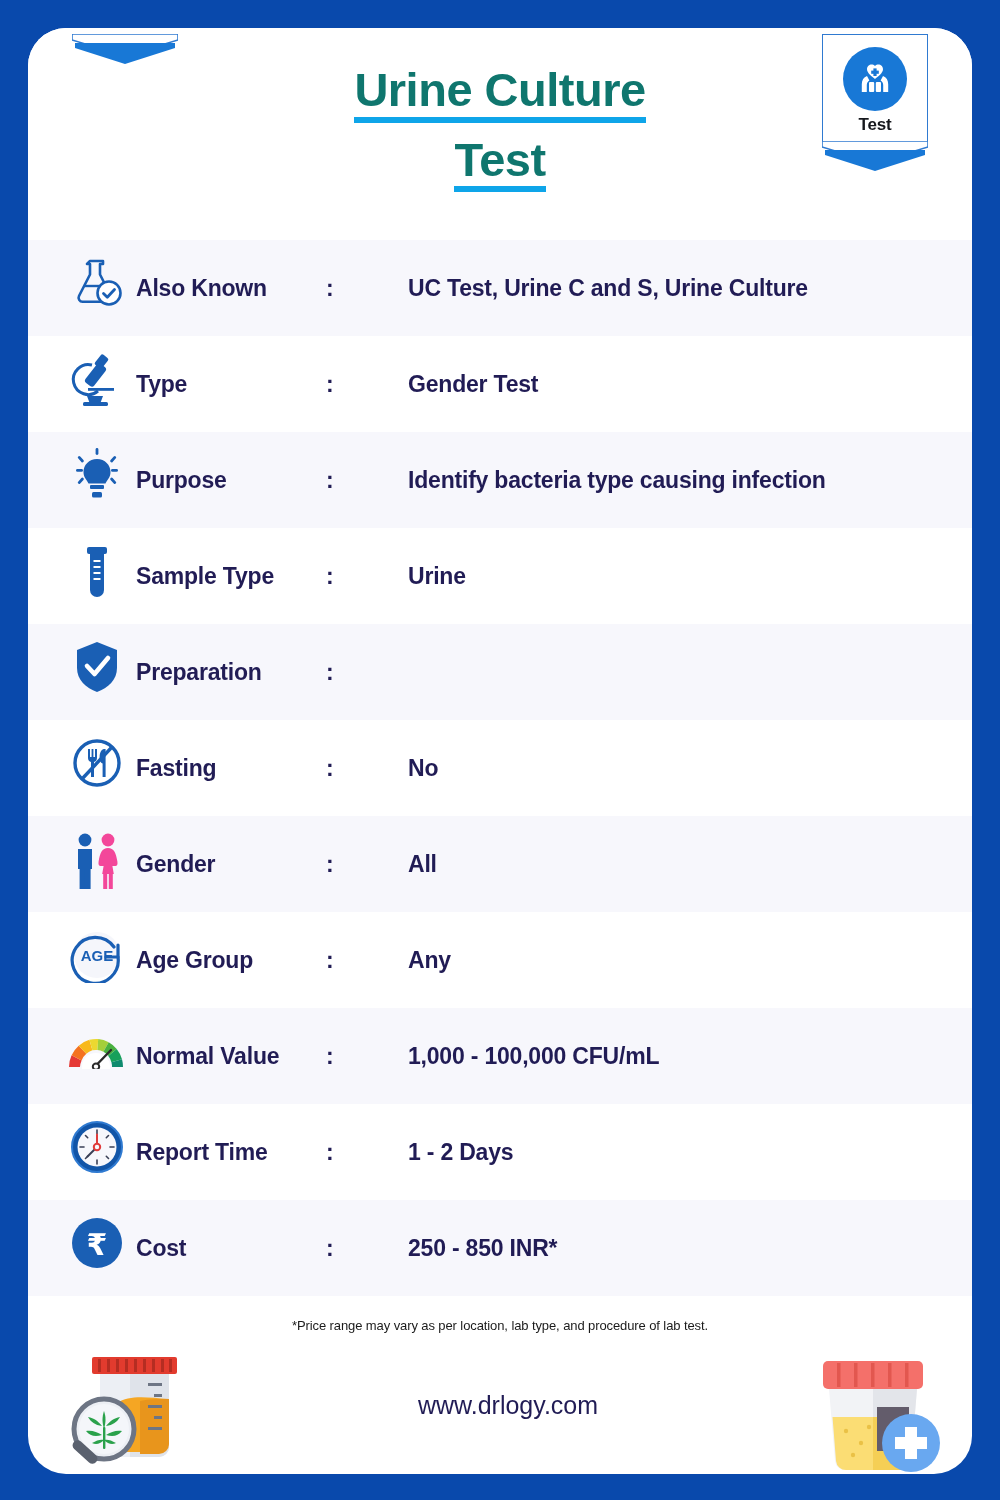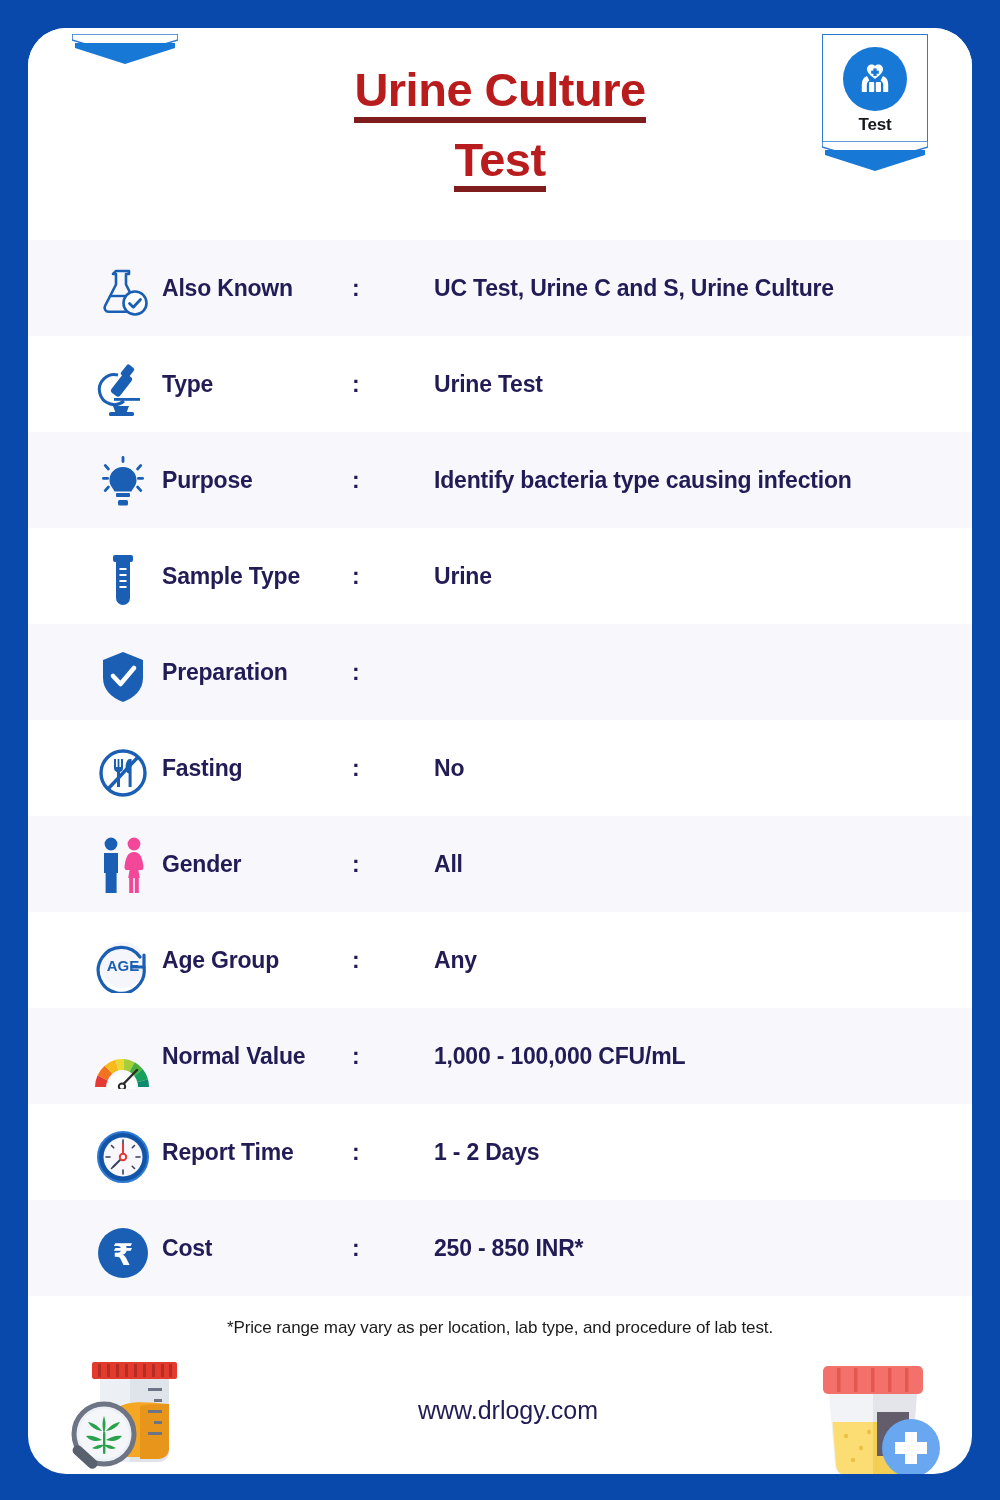--- a/index.html
+++ b/index.html
@@ -62,46 +62,46 @@
 
   .title-wrap {
     position: absolute;
     left: 170px; right: 170px; top: 36px;
     text-align: center;
   }
   .title-line {
     display: inline-block;
     font-size: 47px;
     font-weight: 800;
-    color: #b91c1c;
+    color: #0f766e;
     letter-spacing: -0.5px;
     line-height: 1.10;
-    border-bottom: 6px solid #7f1d1d;
+    border-bottom: 6px solid #0ea5e9;
     padding-bottom: 1px;
     margin-bottom: 11px;
   }
 
   
   .rows { position: relative; }
   .row {
     position: relative;
     display: flex;
     align-items: center;
     height: 96px;
-    padding-left: 56px;
+    padding-left: 30px;
     background: #ffffff;
   }
   .row.alt { background: #f7f7fc; }
 
   .row-icon {
     width: 78px;
     min-width: 78px;
     height: 66px;
     display: flex;
-    align-items: flex-end;
+    align-items: flex-start;
     justify-content: center;
   }
   .row-label {
     width: 190px;
     min-width: 190px;
     font-size: 23px;
     font-weight: 700;
     color: #211c55;
     letter-spacing: -0.2px;
     white-space: nowrap;
@@ -119,21 +119,21 @@
     font-weight: 700;
     color: #211c55;
     letter-spacing: -0.2px;
     white-space: nowrap;
     margin-left: 48px;
   }
 
   
   .disclaimer {
     text-align: center;
-    font-size: 17px;
+    font-size: 13px;
     color: #1b1b1b;
     font-weight: 400;
     padding-top: 22px;
     letter-spacing: -0.1px;
   }
   .footer {
     position: relative;
     height: 150px;
   }
   .site-url {
@@ -217,21 +217,21 @@
             <rect x="27" y="4" width="9" height="13" rx="2" transform="rotate(38 31.5 10.5)" fill="#1a5fb4"></rect>
             <rect x="20" y="12" width="11" height="24" rx="3" transform="rotate(38 25.5 24)" fill="#1a5fb4"></rect>
             <path d="M22 14a15 15 0 1 0 6 26" fill="none" stroke="#1a5fb4" stroke-width="3"></path>
             <rect x="18" y="37" width="26" height="2.8" fill="#1a5fb4"></rect>
             <path d="M17 45h16l-3 8H20z" fill="#1a5fb4"></path>
             <rect x="13" y="51" width="25" height="4" rx="1.6" fill="#1a5fb4"></rect>
           </svg>
         </div>
         <div class="row-label">Type</div>
         <div class="row-colon">:</div>
-        <div class="row-value">Urine Test</div>
+        <div class="row-value">Gender Test</div>
       </div>
 
       <div class="row alt">
         <div class="row-icon">
           <svg width="54" height="58" viewBox="0 0 54 58">
             <path d="M27 12c-8 0-13.5 6-13.5 13 0 5.5 3.5 8 5 11.5h17c1.5-3.5 5-6 5-11.5 0-7-5.5-13-13.5-13z" fill="#1a5fb4"></path>
             <rect x="20" y="38" width="14" height="4" rx="1" fill="#1a5fb4"></rect>
             <rect x="22" y="45" width="10" height="5.5" rx="1.5" fill="#1a5fb4"></rect>
             <rect x="25.6" y="1" width="2.8" height="7" rx="1.4" fill="#1a5fb4"></rect>
             <rect x="6" y="22" width="7" height="2.8" rx="1.4" fill="#1a5fb4"></rect>

